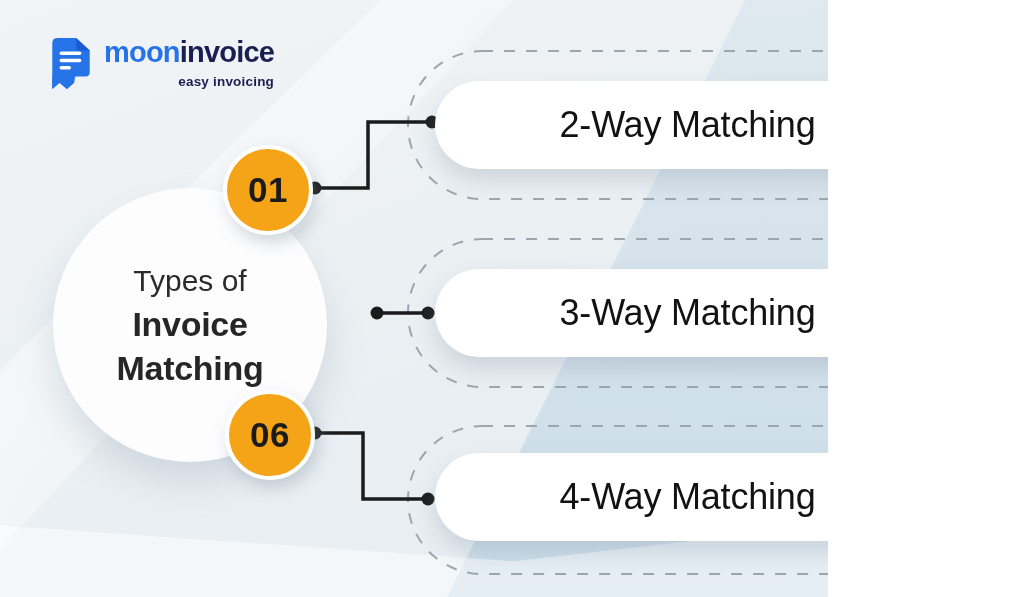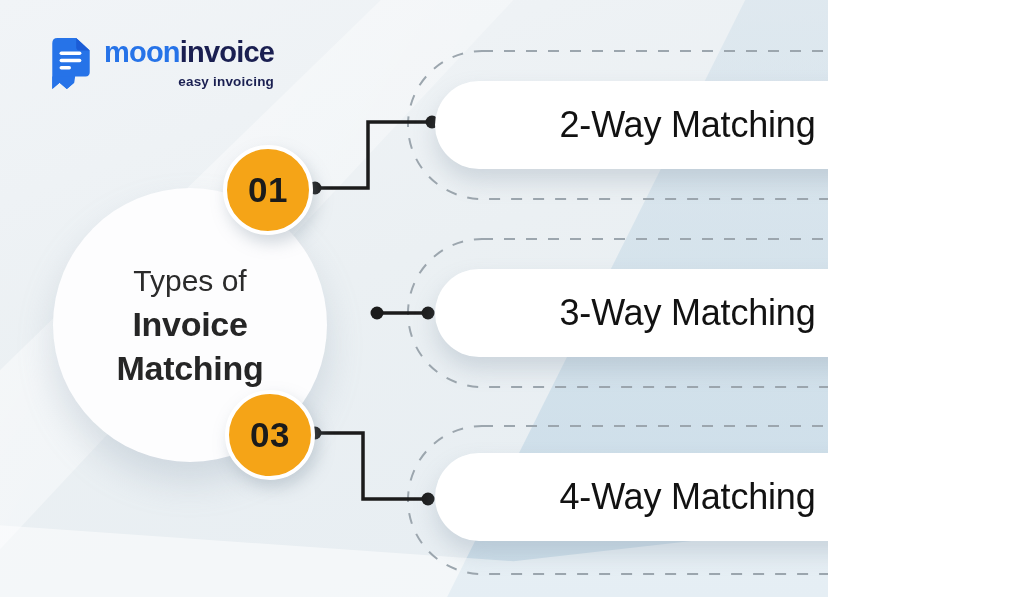--- a/index.html
+++ b/index.html
@@ -111,21 +111,21 @@
       <div class="t1">Types of</div>
       <div class="t2">Invoice</div>
       <div class="t2">Matching</div>
     </div>
   </div>
 
   <div class="badge badge1">
       <span>01</span>
     </div>
   <div class="badge badge3">
-      <span>03</span>
+      <span>06</span>
     </div>
 
   <div class="pill pill1">
       <span>2-Way Matching</span>
     </div>
   <div class="pill pill2">
       <span>3-Way Matching</span>
     </div>
   <div class="pill pill3">
       <span>4-Way Matching</span>

